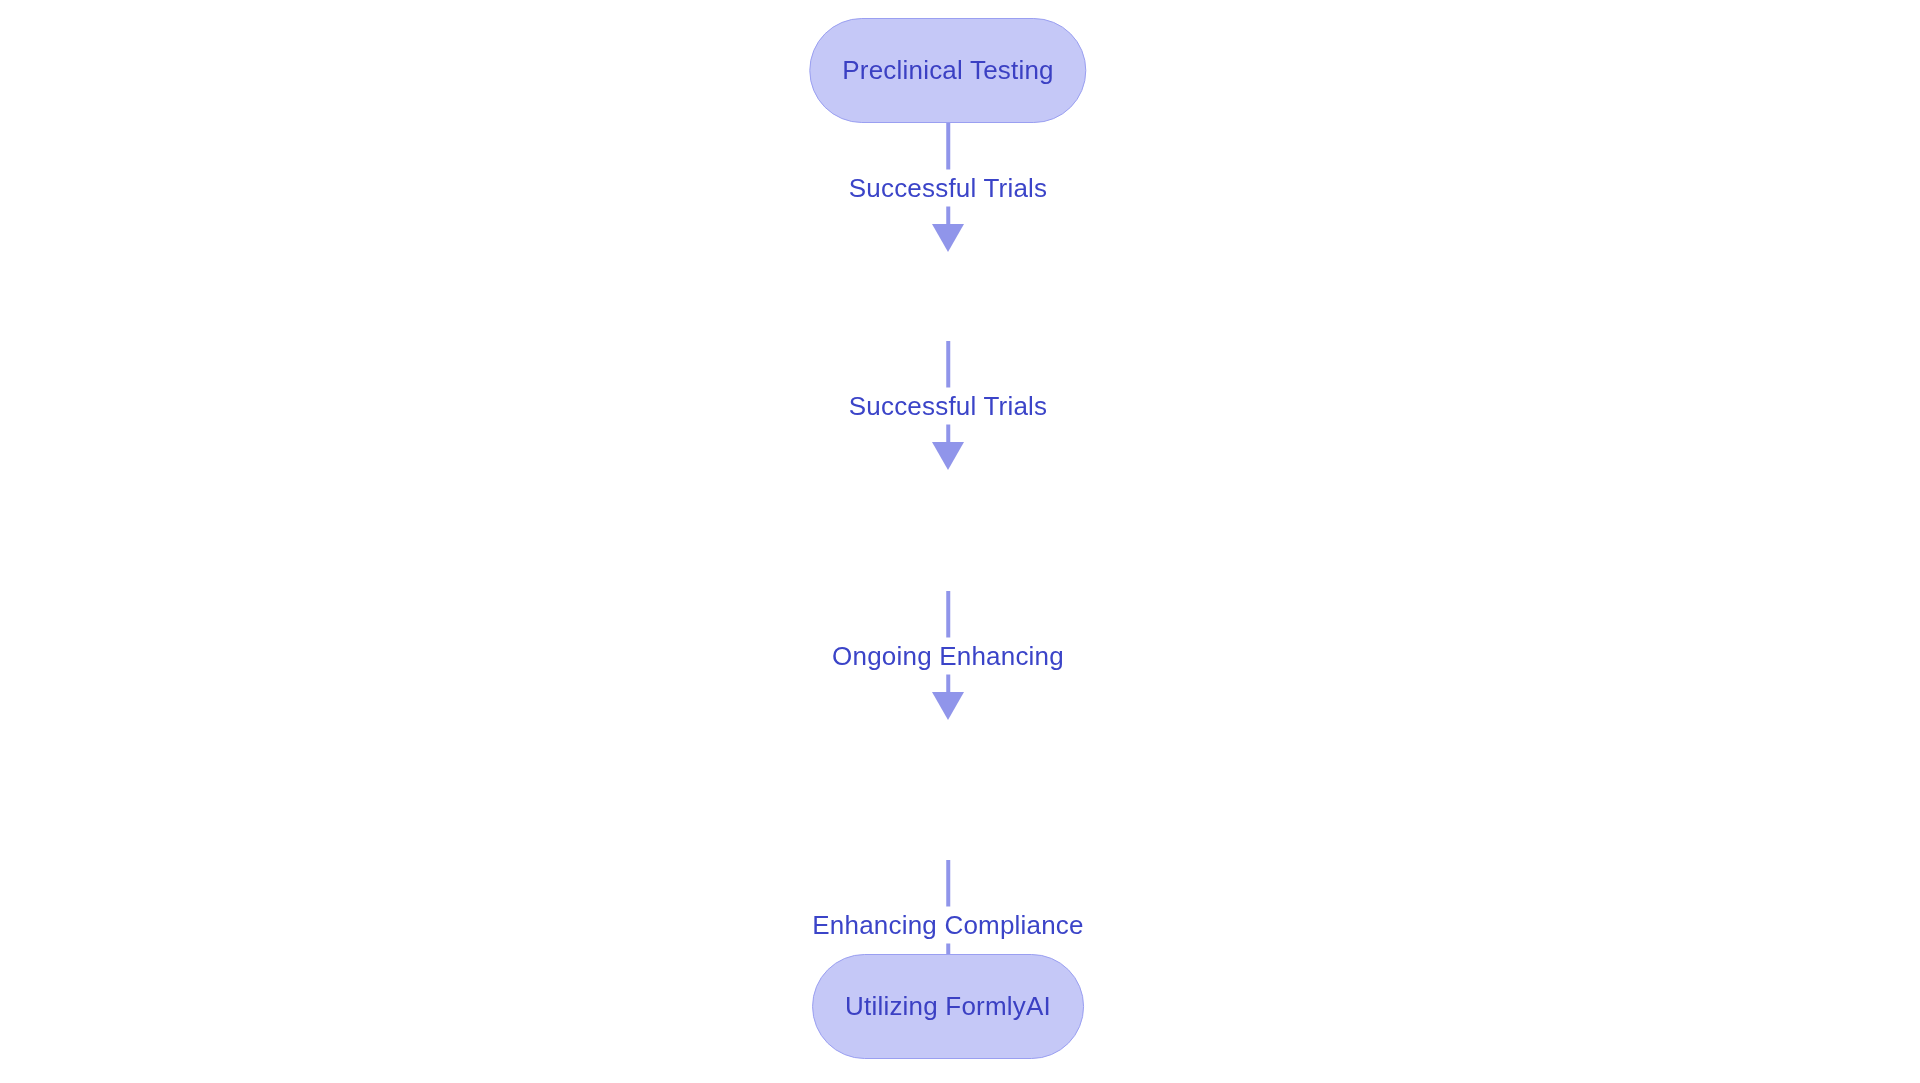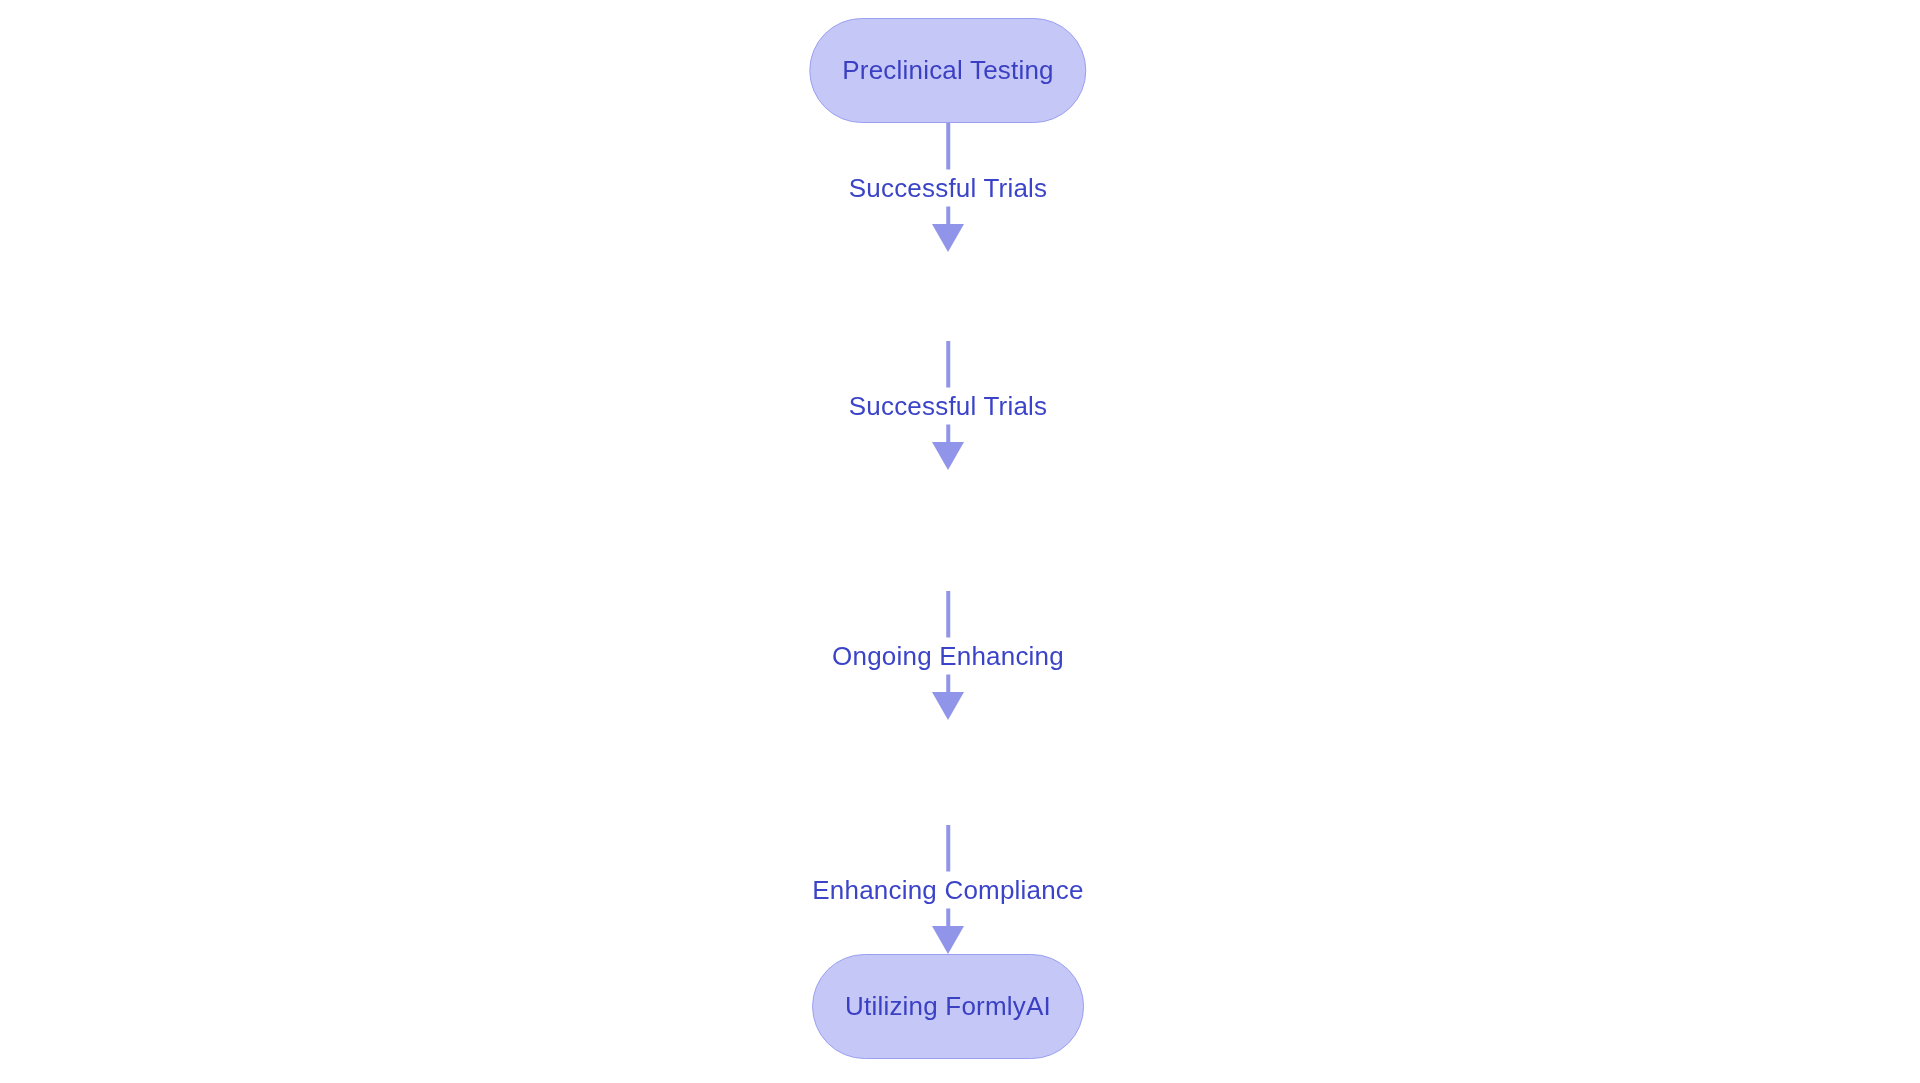--- a/index.html
+++ b/index.html
@@ -78,21 +78,21 @@
     z-index: 2;
   }
   
   #node-1 { top: 18px; }
   #edge-1 { top: 123px; height: 129px; }
   #node-2 { top: 252px; }
   #edge-2 { top: 341px; height: 129px; }
   #node-3 { top: 486px; }
   #edge-3 { top: 591px; height: 129px; }
   #node-4 { top: 720px; }
-  #edge-4 { top: 825px; height: 129px; }
+  #edge-4 { top: 860px; height: 129px; }
   #node-5 { top: 954px; }
 </style>
 </head>
 <body>
 
 <div class="canvas">
 
   <div id="node-1" class="node">Preclinical Testing</div>
 
   <div id="edge-1" class="edge">

